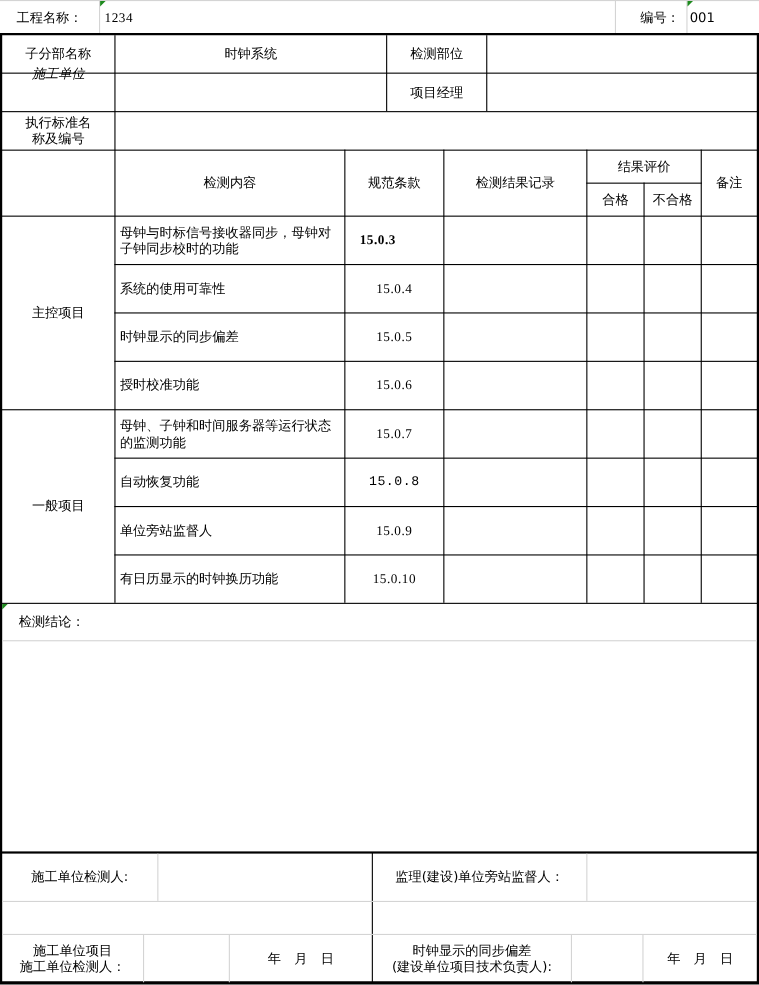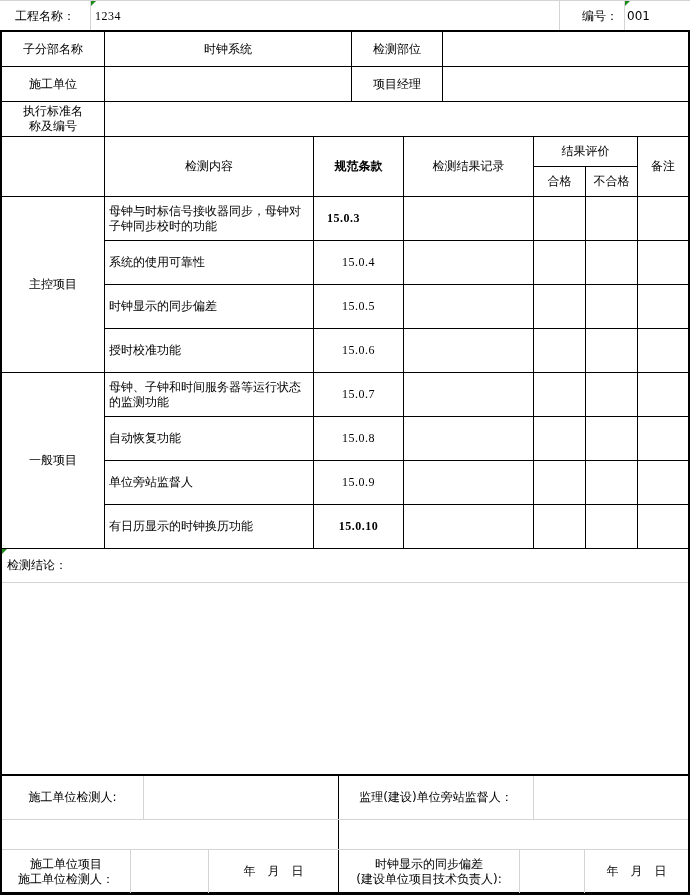--- a/index.html
+++ b/index.html
@@ -39,41 +39,41 @@
 <div class="hl" style="left:0;top:136px;width:690px;"></div>
 <div class="vl" style="left:104px;top:32px;height:516px;"></div>
 <div class="vl" style="left:351px;top:32px;height:69px;"></div>
 <div class="vl" style="left:442px;top:32px;height:69px;"></div>
 
 <div class="cell" style="left:2px;top:32px;width:102px;height:34px;">子分部名称</div>
 <div class="cell" style="left:105px;top:32px;width:246px;height:34px;">时钟系统</div>
 <div class="cell" style="left:352px;top:32px;width:90px;height:34px;">检测部位</div>
 <div class="cell" style="left:443px;top:32px;width:245px;height:34px;"></div>
 
-<div class="cell" style="left:2px;top:67px;width:102px;height:34px;">施工单位</div>
+<div class="cell" style="left:2px;top:50px;width:102px;height:34px;font-style:italic;">施工单位</div>
 <div class="cell" style="left:105px;top:67px;width:246px;height:34px;"></div>
 <div class="cell" style="left:352px;top:67px;width:90px;height:34px;">项目经理</div>
 <div class="cell" style="left:443px;top:67px;width:245px;height:34px;"></div>
 
 <div class="cell" style="left:2px;top:102px;width:102px;height:34px;flex-direction:column;">
   <span>执行标准名</span>
   <span>称及编号</span>
 </div>
 <div class="cell" style="left:105px;top:102px;width:583px;height:34px;"></div>
 
 <div class="vl" style="left:313px;top:136px;height:412px;"></div>
 <div class="vl" style="left:403px;top:136px;height:412px;"></div>
 <div class="vl" style="left:533px;top:136px;height:412px;"></div>
 <div class="vl" style="left:585px;top:166px;height:382px;"></div>
 <div class="vl" style="left:637px;top:136px;height:412px;"></div>
 <div class="hl" style="left:533px;top:166px;width:105px;"></div>
 <div class="hl" style="left:0;top:196px;width:690px;"></div>
 
 <div class="cell" style="left:105px;top:137px;width:208px;height:59px;">检测内容</div>
-<div class="cell" style="left:314px;top:137px;width:89px;height:59px;font-weight:bold;">规范条款</div>
+<div class="cell" style="left:314px;top:137px;width:89px;height:59px;">规范条款</div>
 <div class="cell" style="left:404px;top:137px;width:129px;height:59px;">检测结果记录</div>
 <div class="cell" style="left:534px;top:137px;width:103px;height:29px;">结果评价</div>
 <div class="cell" style="left:534px;top:167px;width:51px;height:29px;">合格</div>
 <div class="cell" style="left:586px;top:167px;width:51px;height:29px;">不合格</div>
 <div class="cell" style="left:638px;top:137px;width:50px;height:59px;">备注</div>
 
 <div class="hl" style="left:104px;top:240px;width:586px;"></div>
 <div class="hl" style="left:104px;top:284px;width:586px;"></div>
 <div class="hl" style="left:104px;top:328px;width:586px;"></div>
 <div class="hl" style="left:0;top:372px;width:690px;"></div>
@@ -114,42 +114,42 @@
 <div class="cell" style="left:638px;top:329px;width:50px;height:43px;"></div>
 
 <div class="cell left" style="left:105px;top:373px;width:208px;height:43px;">母钟、子钟和时间服务器等运行状态的监测功能</div>
 <div class="cell mono" style="left:314px;top:373px;width:89px;height:43px;">15.0.7</div>
 <div class="cell" style="left:404px;top:373px;width:129px;height:43px;"></div>
 <div class="cell" style="left:534px;top:373px;width:51px;height:43px;"></div>
 <div class="cell" style="left:586px;top:373px;width:51px;height:43px;"></div>
 <div class="cell" style="left:638px;top:373px;width:50px;height:43px;"></div>
 
 <div class="cell left" style="left:105px;top:417px;width:208px;height:43px;">自动恢复功能</div>
-<div class="cell mono" style="left:314px;top:417px;width:89px;height:43px;">15.0.8</div>
+<div class="cell mono" style="left:314px;top:417px;width:89px;height:43px;font-family:Liberation Mono, monospace;">15.0.8</div>
 <div class="cell" style="left:404px;top:417px;width:129px;height:43px;"></div>
 <div class="cell" style="left:534px;top:417px;width:51px;height:43px;"></div>
 <div class="cell" style="left:586px;top:417px;width:51px;height:43px;"></div>
 <div class="cell" style="left:638px;top:417px;width:50px;height:43px;"></div>
 
 <div class="cell left" style="left:105px;top:461px;width:208px;height:43px;">单位旁站监督人</div>
 <div class="cell mono" style="left:314px;top:461px;width:89px;height:43px;">15.0.9</div>
 <div class="cell" style="left:404px;top:461px;width:129px;height:43px;"></div>
 <div class="cell" style="left:534px;top:461px;width:51px;height:43px;"></div>
 <div class="cell" style="left:586px;top:461px;width:51px;height:43px;"></div>
 <div class="cell" style="left:638px;top:461px;width:50px;height:43px;"></div>
 
 <div class="cell left" style="left:105px;top:505px;width:208px;height:43px;">有日历显示的时钟换历功能</div>
-<div class="cell mono" style="left:314px;top:505px;width:89px;height:43px;font-weight:bold;">15.0.10</div>
+<div class="cell mono" style="left:314px;top:505px;width:89px;height:43px;">15.0.10</div>
 <div class="cell" style="left:404px;top:505px;width:129px;height:43px;"></div>
 <div class="cell" style="left:534px;top:505px;width:51px;height:43px;"></div>
 <div class="cell" style="left:586px;top:505px;width:51px;height:43px;"></div>
 <div class="cell" style="left:638px;top:505px;width:50px;height:43px;"></div>
 
 <div class="tri" style="left:2px;top:549px;"></div>
-<div class="cell left" style="left:2px;top:549px;width:300px;height:33px;padding-left:5px;">检测结论：</div>
+<div class="cell left" style="left:2px;top:549px;width:300px;height:33px;padding-left:15px;">检测结论：</div>
 <div class="ghl" style="left:2px;top:582px;width:686px;"></div>
 <div class="cell" style="left:2px;top:583px;width:686px;height:191px;"></div>
 
 <div class="hl" style="left:0;top:774px;width:690px;height:2px;"></div>
 <div class="vl" style="left:338px;top:775px;height:118px;"></div>
 <div class="ghl" style="left:2px;top:819px;width:686px;"></div>
 <div class="ghl" style="left:2px;top:849px;width:686px;"></div>
 <div class="gvl" style="left:143px;top:776px;height:43px;"></div>
 <div class="gvl" style="left:533px;top:776px;height:43px;"></div>
 <div class="gvl" style="left:130px;top:850px;height:43px;"></div>

